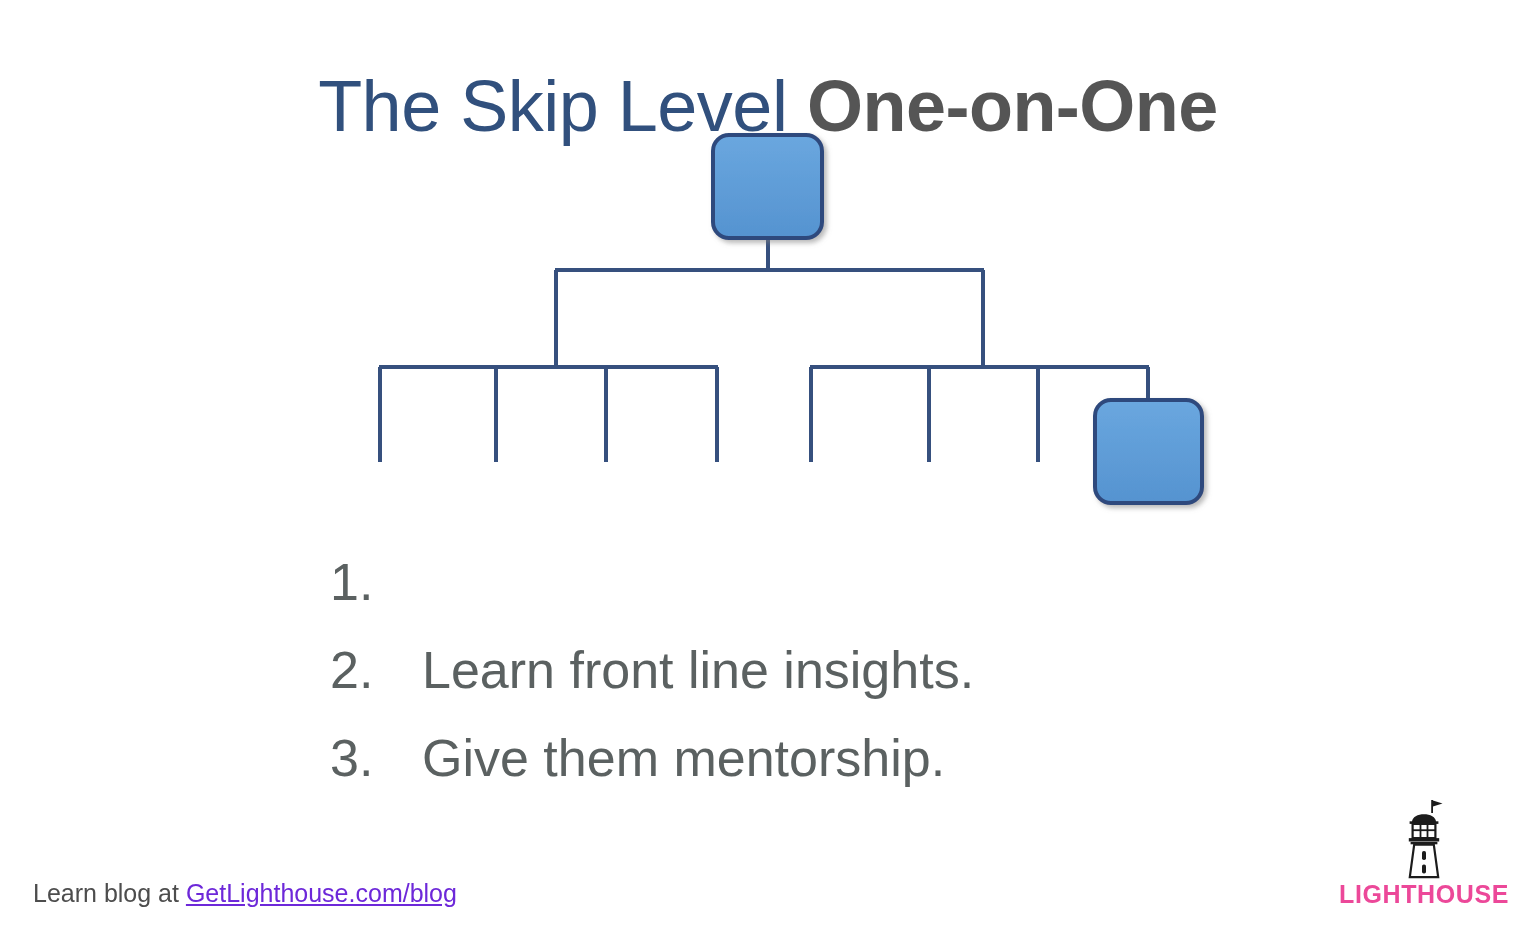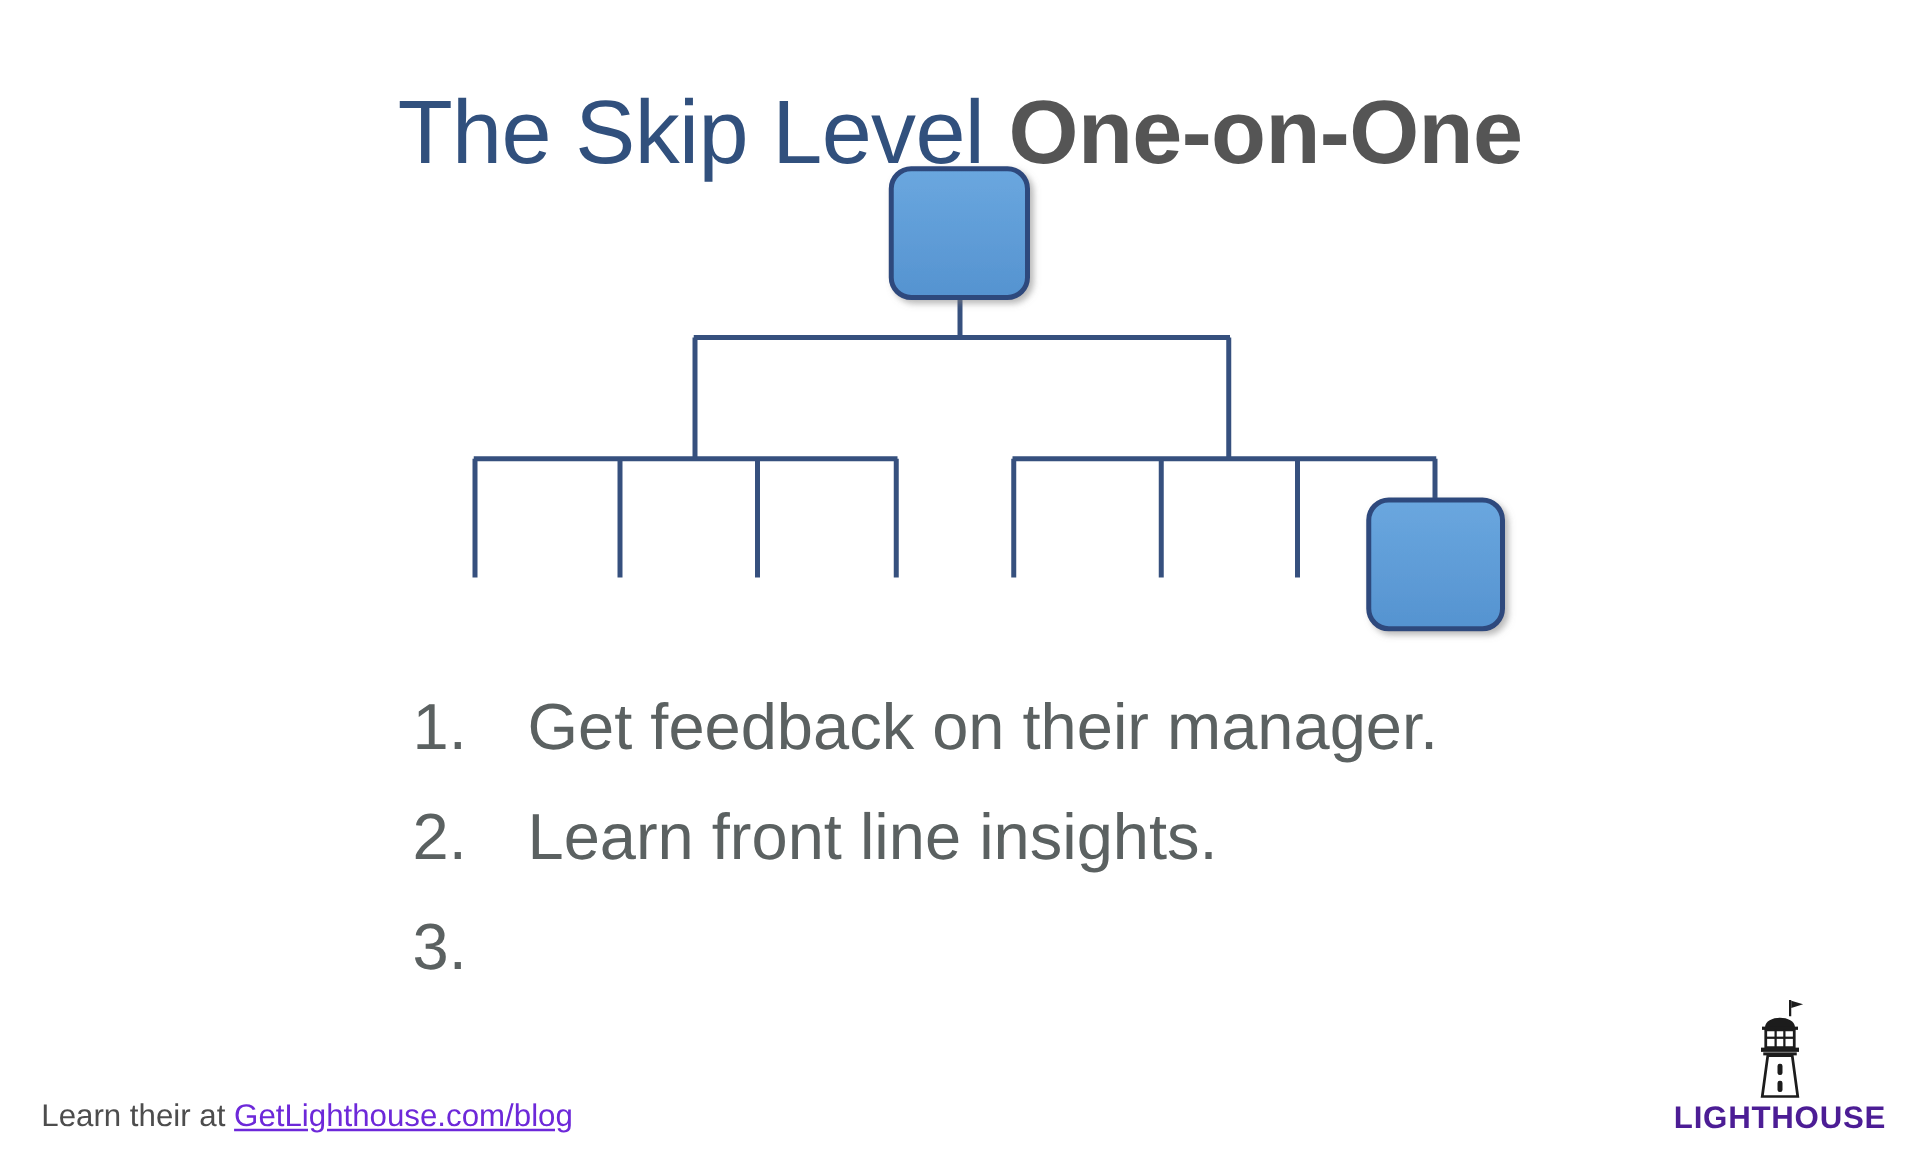--- a/index.html
+++ b/index.html
@@ -101,21 +101,21 @@
     right: 22px;
     bottom: 28px;
     width: 180px;
     text-align: center;
   }
   #logo svg { display: block; margin: 0 auto; }
   #logo-word {
     font-size: 25px;
     letter-spacing: 0.6px;
     font-weight: 700;
-    color: #4c1d95;
+    color: #ec4899;
     line-height: 28px;
     margin-top: -2px;
   }
 </style>
 </head>
 <body>
 
 <div id="slide" style="background: rgb(255, 255, 255);">
 
   <h1 id="title">
@@ -162,33 +162,33 @@
 
       <rect x="363" y="15" width="109" height="103" rx="16" ry="16" fill="url(#nodegrad)" stroke="#2E4A7D" stroke-width="4" filter="url(#boxshadow)"></rect>
 
       <rect x="745" y="280" width="107" height="103" rx="16" ry="16" fill="url(#nodegrad)" stroke="#2E4A7D" stroke-width="4" filter="url(#boxshadow)"></rect>
     </svg>
   </div>
 
   <ol id="points" style="color: rgb(91, 97, 97);">
     <li class="point-row" style="color: rgb(91, 97, 97);">
       <span class="point-num">1.</span>
-      <span class="point-text">Get feedback on their manager.</span>
     </li>
     <li class="point-row" style="color: rgb(91, 97, 97);">
       <span class="point-num">2.</span>
       <span class="point-text">Learn front line insights.</span>
     </li>
     <li class="point-row" style="color: rgb(91, 97, 97);">
       <span class="point-num">3.</span>
+      <span class="point-text">Give them mentorship.</span>
     </li>
   </ol>
 
   <div id="footer-learn">
-    <span>Learn their at </span><a class="link" href="#" style="color: #6d28d9;">GetLighthouse.com/blog</a>
+    <span>Learn blog at </span><a class="link" href="#" style="color: #6d28d9;">GetLighthouse.com/blog</a>
   </div>
 
   <div id="logo">
     <svg width="64" height="84" viewBox="0 0 64 84" xmlns="http://www.w3.org/2000/svg">
       <g fill="#1C1C1C">
 
         <rect x="39.2" y="2" width="1.8" height="13"></rect>
 
         <path d="M41 2.6 L50.5 5.4 L41 8.4 Z"></path>
 

